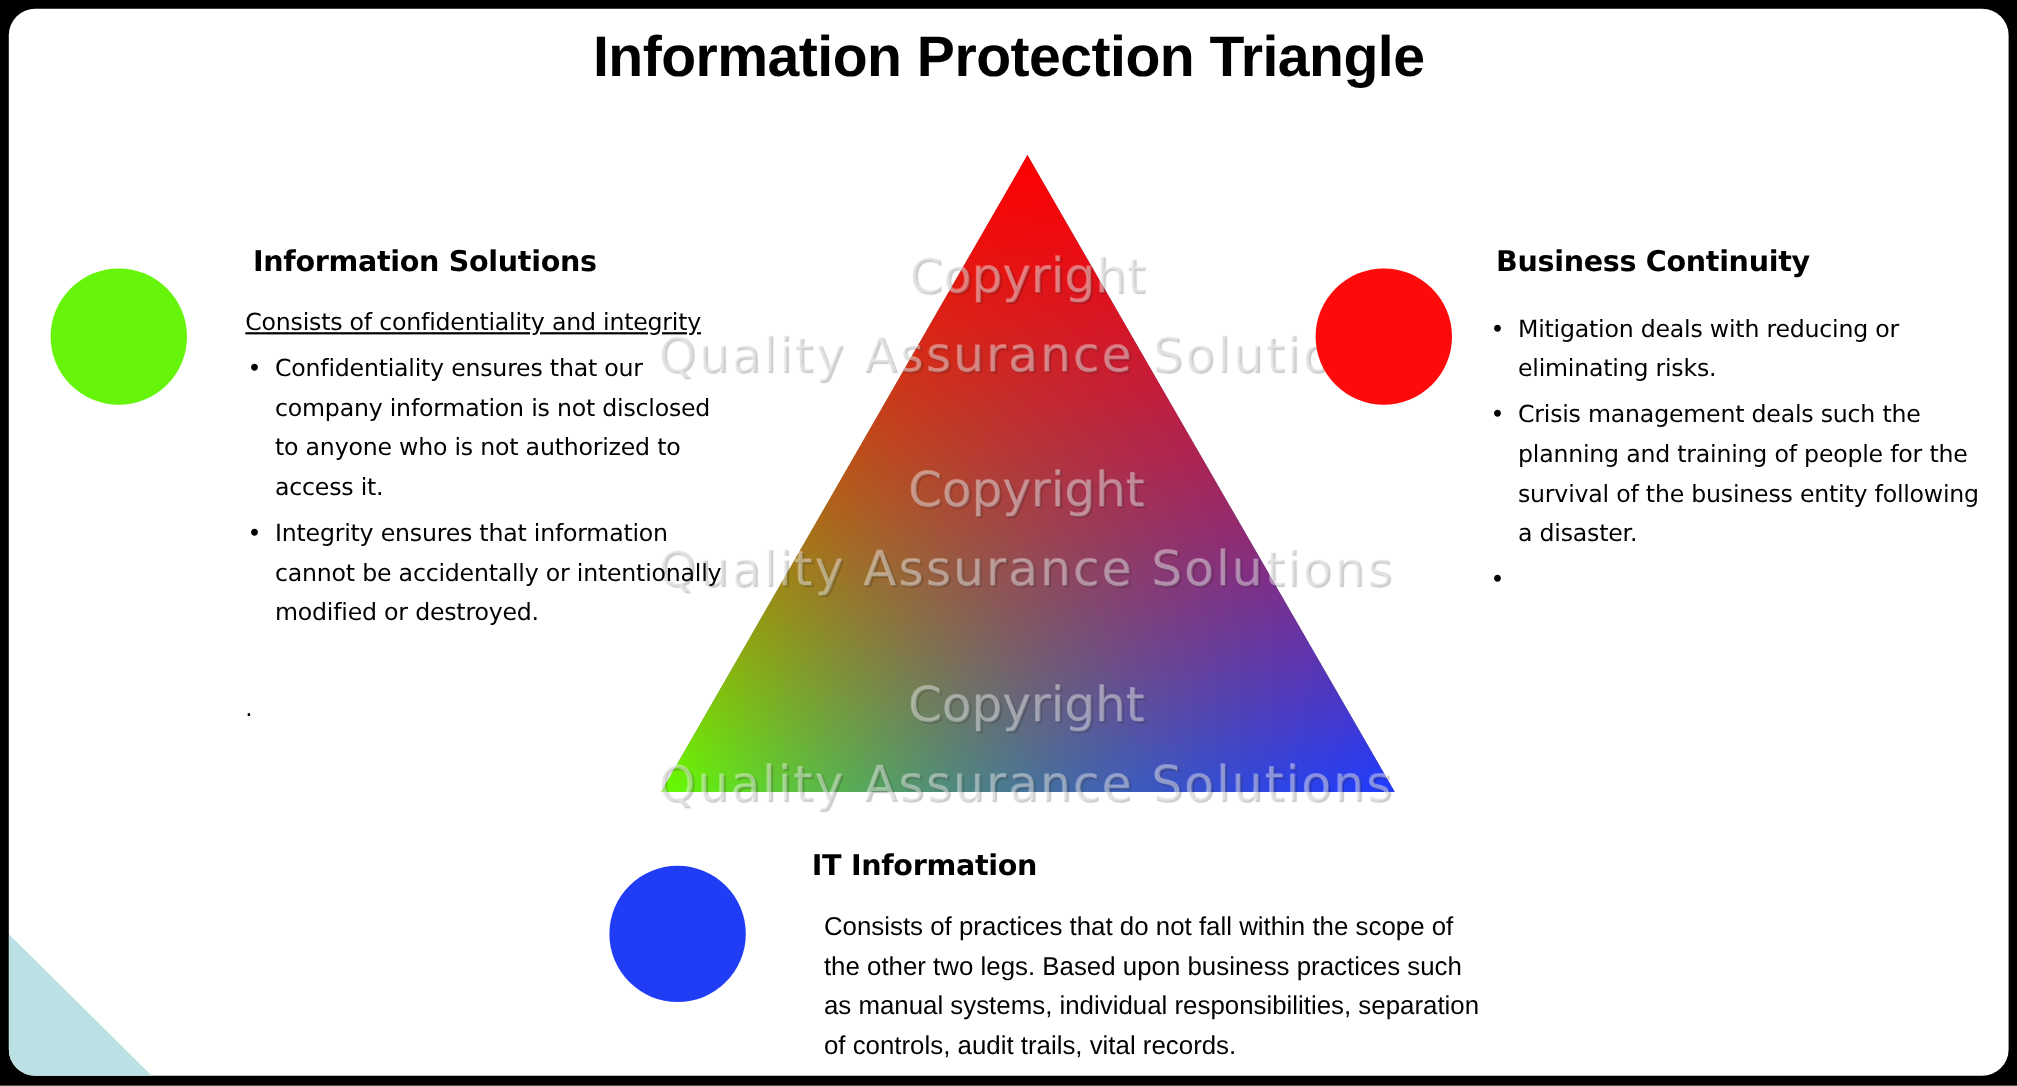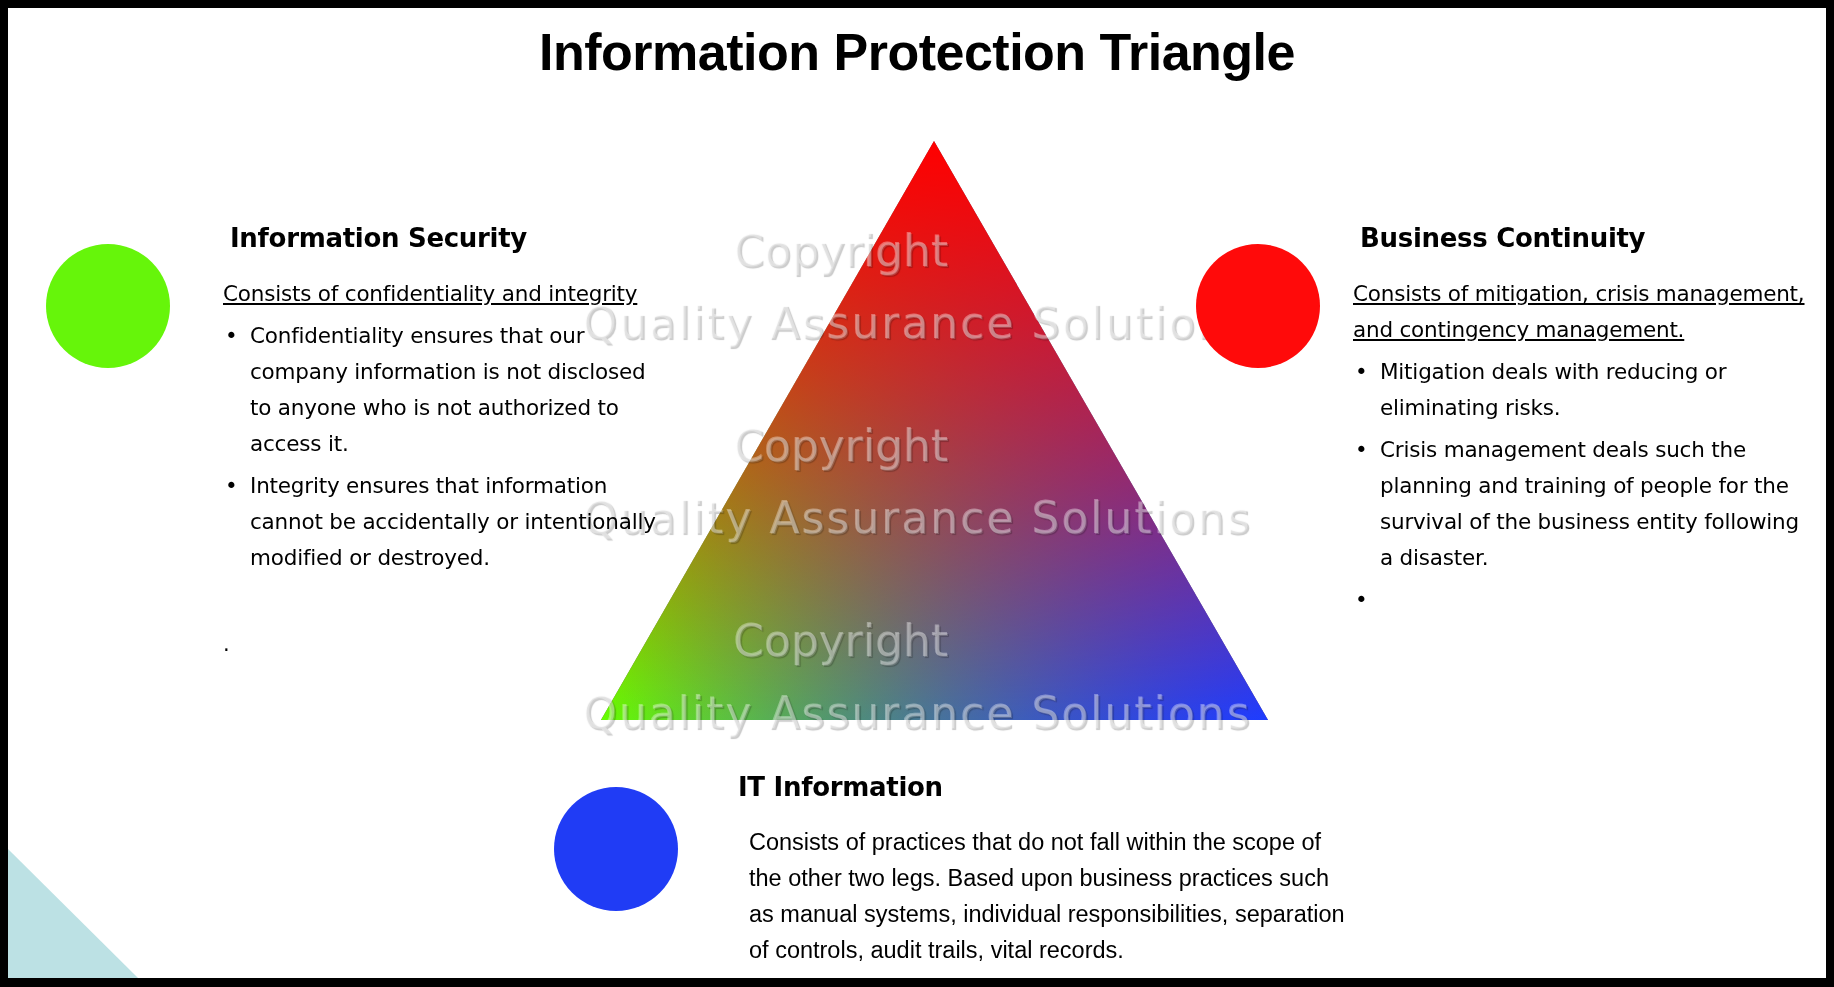--- a/index.html
+++ b/index.html
@@ -1,29 +1,29 @@
 <!DOCTYPE html>
 <html><head>
 <meta charset="utf-8">
 <style>
   html, body { margin: 0; padding: 0; }
   body { width: 1834px; height: 987px; overflow: hidden; background: #000; position: relative; font-family: "DejaVu Sans", "Liberation Sans", sans-serif; }
-  .slide { position: absolute; left: 8px; top: 8px; width: 1818px; height: 970px; background: #fff; overflow: hidden; }
+  .slide { position: absolute; left: 8px; top: 8px; width: 1818px; height: 970px; background: #fff; overflow: hidden; border-radius: 24px; }
   .corner { position: absolute; left: 0; top: 841px; width: 0; height: 0; border-left: 130px solid #bce1e4; border-top: 129px solid transparent; }
   .title { position: absolute; left: 0; width: 1818px; top: 12px; text-align: center; font-family: "Liberation Sans", sans-serif; font-weight: bold; font-size: 52px; letter-spacing: -0.5px; color: #000; line-height: 64px; }
   .circle { position: absolute; width: 124px; height: 124px; border-radius: 50%; }
   .triangle-svg { position: absolute; left: 0; top: 0; }
   .heading { position: absolute; font-family: "DejaVu Sans", sans-serif; font-weight: bold; font-size: 26px; color: #000; line-height: 34px; white-space: nowrap; letter-spacing: -0.3px; }
   .body-text { position: absolute; font-family: "DejaVu Sans", sans-serif; font-size: 21.5px; color: #000; line-height: 36px; letter-spacing: -0.2px; }
   .body-text p { margin: 0; text-decoration: underline; }
   .body-text ul { list-style: none; margin: 6px 0 0 0; padding: 0; }
   .body-text li { position: relative; padding-left: 27px; margin-bottom: 6px; }
   .body-text li .bullet { position: absolute; left: 2px; top: 0; }
   .condensed { font-family: "Liberation Sans", sans-serif; font-size: 23.5px; letter-spacing: 0; }
-  .wm { position: absolute; font-family: "DejaVu Sans", sans-serif; color: rgba(255,255,255,0.18); text-shadow: -1px -1px 0 rgba(255,255,255,0.35), 1px 1px 1px rgba(0,0,0,0.22); white-space: nowrap; text-align: left; }
+  .wm { position: absolute; font-family: "DejaVu Sans", sans-serif; color: rgba(255,255,255,0.18); text-shadow: -1px -1px 0 rgba(255,255,255,0.35), 1px 1px 1px rgba(0,0,0,0.22); white-space: nowrap; text-align: center; }
   .wm-copy { font-size: 44px; width: 400px; }
   .wm-qas { font-size: 44px; width: 700px; letter-spacing: 2px; }
   .dot-text { position: absolute; left: 215px; top: 618px; font-size: 21px; line-height: 36px; }
 </style>
 </head>
 <body>
 
 <div class="slide">
 
   <div class="corner"></div>
@@ -60,33 +60,32 @@
   <div class="wm wm-qas" style="left:575px; top:290px;">Quality Assurance Solutions</div>
   <div class="wm wm-copy" style="left:726px; top:413px;">Copyright</div>
   <div class="wm wm-qas" style="left:575px; top:485px;">Quality Assurance Solutions</div>
   <div class="wm wm-copy" style="left:726px; top:608px;">Copyright</div>
   <div class="wm wm-qas" style="left:575px; top:680px;">Quality Assurance Solutions</div>
 
   <div class="circle" style="left:38px; top:236px; background:#66f50a;"></div>
   <div class="circle" style="left:1188px; top:236px; background:#ff0a0a;"></div>
   <div class="circle" style="left:546px; top:779px; background:#203cf5;"></div>
 
-  <div class="heading" style="left:222px; top:213px;">Information Security</div>
+  <div class="heading" style="left:222px; top:213px;">Information Solutions</div>
   <div class="body-text" style="left:215px; top:268px; width:440px;">
     <p>Consists of confidentiality and integrity</p>
     <ul>
       <li><span class="bullet">•</span><span>Confidentiality ensures that our company information is not disclosed to anyone who is not authorized to access it.</span></li>
       <li><span class="bullet">•</span><span>Integrity ensures that information cannot be accidentally or intentionally modified or destroyed.</span></li>
     </ul>
   </div>
   <div class="dot-text">.</div>
 
   <div class="heading" style="left:1352px; top:213px;">Business Continuity</div>
   <div class="body-text" style="left:1345px; top:268px; width:455px;">
-    <p>Consists of mitigation, crisis management, and contingency management.</p>
     <ul>
       <li><span class="bullet">•</span><span>Mitigation deals with reducing or eliminating risks.</span></li>
       <li><span class="bullet">•</span><span>Crisis management deals such the planning and training of people for the survival of the business entity following a disaster.</span></li>
       <li><span class="bullet">•</span></li>
     </ul>
   </div>
 
   <div class="heading" style="left:730px; top:762px;">IT Information</div>
   <div class="body-text condensed" style="left:724px; top:816px; width:600px;margin-left:17px;">Consists of practices that do not fall within the scope of the other two legs. Based upon  business practices such as manual systems, individual responsibilities, separation of controls, audit trails, vital records.</div>
 

